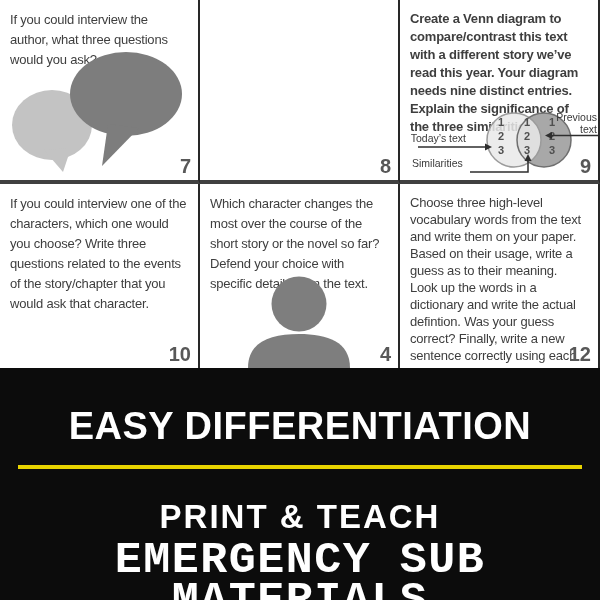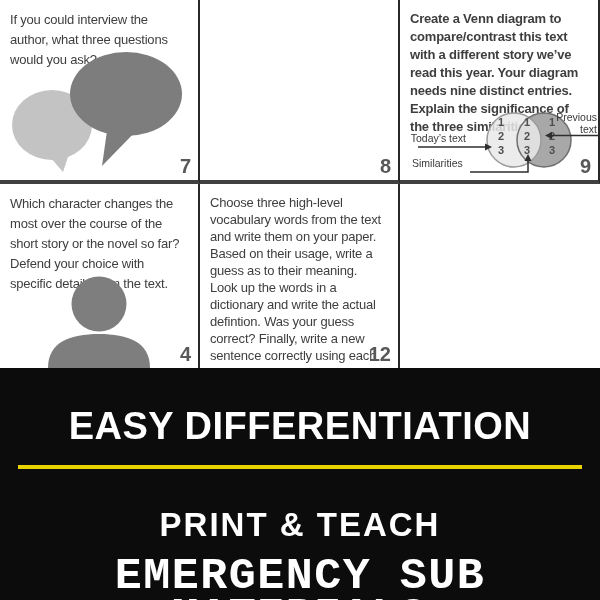--- a/index.html
+++ b/index.html
@@ -42,21 +42,21 @@
     background:#0c0c0c;color:#ffffff;text-align:center;
   }
   .banner-title{
     margin:0;padding-top:36px;font-size:38px;line-height:44px;
     font-weight:700;letter-spacing:0.5px;
   }
   .accent-line{
     border:none;width:564px;height:4px;margin:17px auto 0 auto;
     background:#e9d400;
   }
-  .banner-sub{margin:12px;font-weight:700;}
+  .banner-sub{margin:4px;font-weight:700;}
   .banner-sub1{padding-top:24px;font-size:33px;line-height:40px;letter-spacing:2px;}
   .banner-sub2{font-size:45px;line-height:40px;letter-spacing:1.5px;font-family:Liberation Mono, monospace;}
 </style>
 </head>
 <body>
 
 <div class="page">
 
   <div class="grid">
 
@@ -105,20 +105,24 @@
         <line class="vline" x1="199" y1="35.5" x2="152" y2="35.5"></line>
         <polygon class="vhead" points="152,32 145,35.5 152,39"></polygon>
 
         <text class="vlabel" x="12" y="67">Similarities</text>
         <polyline class="vline" points="70,72 128,72 128,61"></polyline>
         <polygon class="vhead" points="124.5,61 131.5,61 128,54"></polygon>
       </svg>
       <span class="card-num">9</span>
     </div>
 
+    <div class="card">
+      <p class="card-text">If you could interview one of the characters, which one would you choose? Write three questions related to the events of the story/chapter that you would ask that character.</p>
+      <span class="card-num">10</span>
+    </div>
 
     <div class="card">
       <p class="card-text">Which character changes the most over the course of the short story or the novel so far? Defend your choice with specific details from the text.</p>
       <svg class="person" width="118" height="96" viewBox="0 0 118 96" aria-hidden="true">
         <circle cx="59" cy="32" r="27.5" fill="#7e7e7e"></circle>
         <path d="M 8 96 C 8 70 30 62 59 62 C 88 62 110 70 110 96 Z" fill="#7e7e7e"></path>
       </svg>
       <span class="card-num">4</span>
     </div>
 

